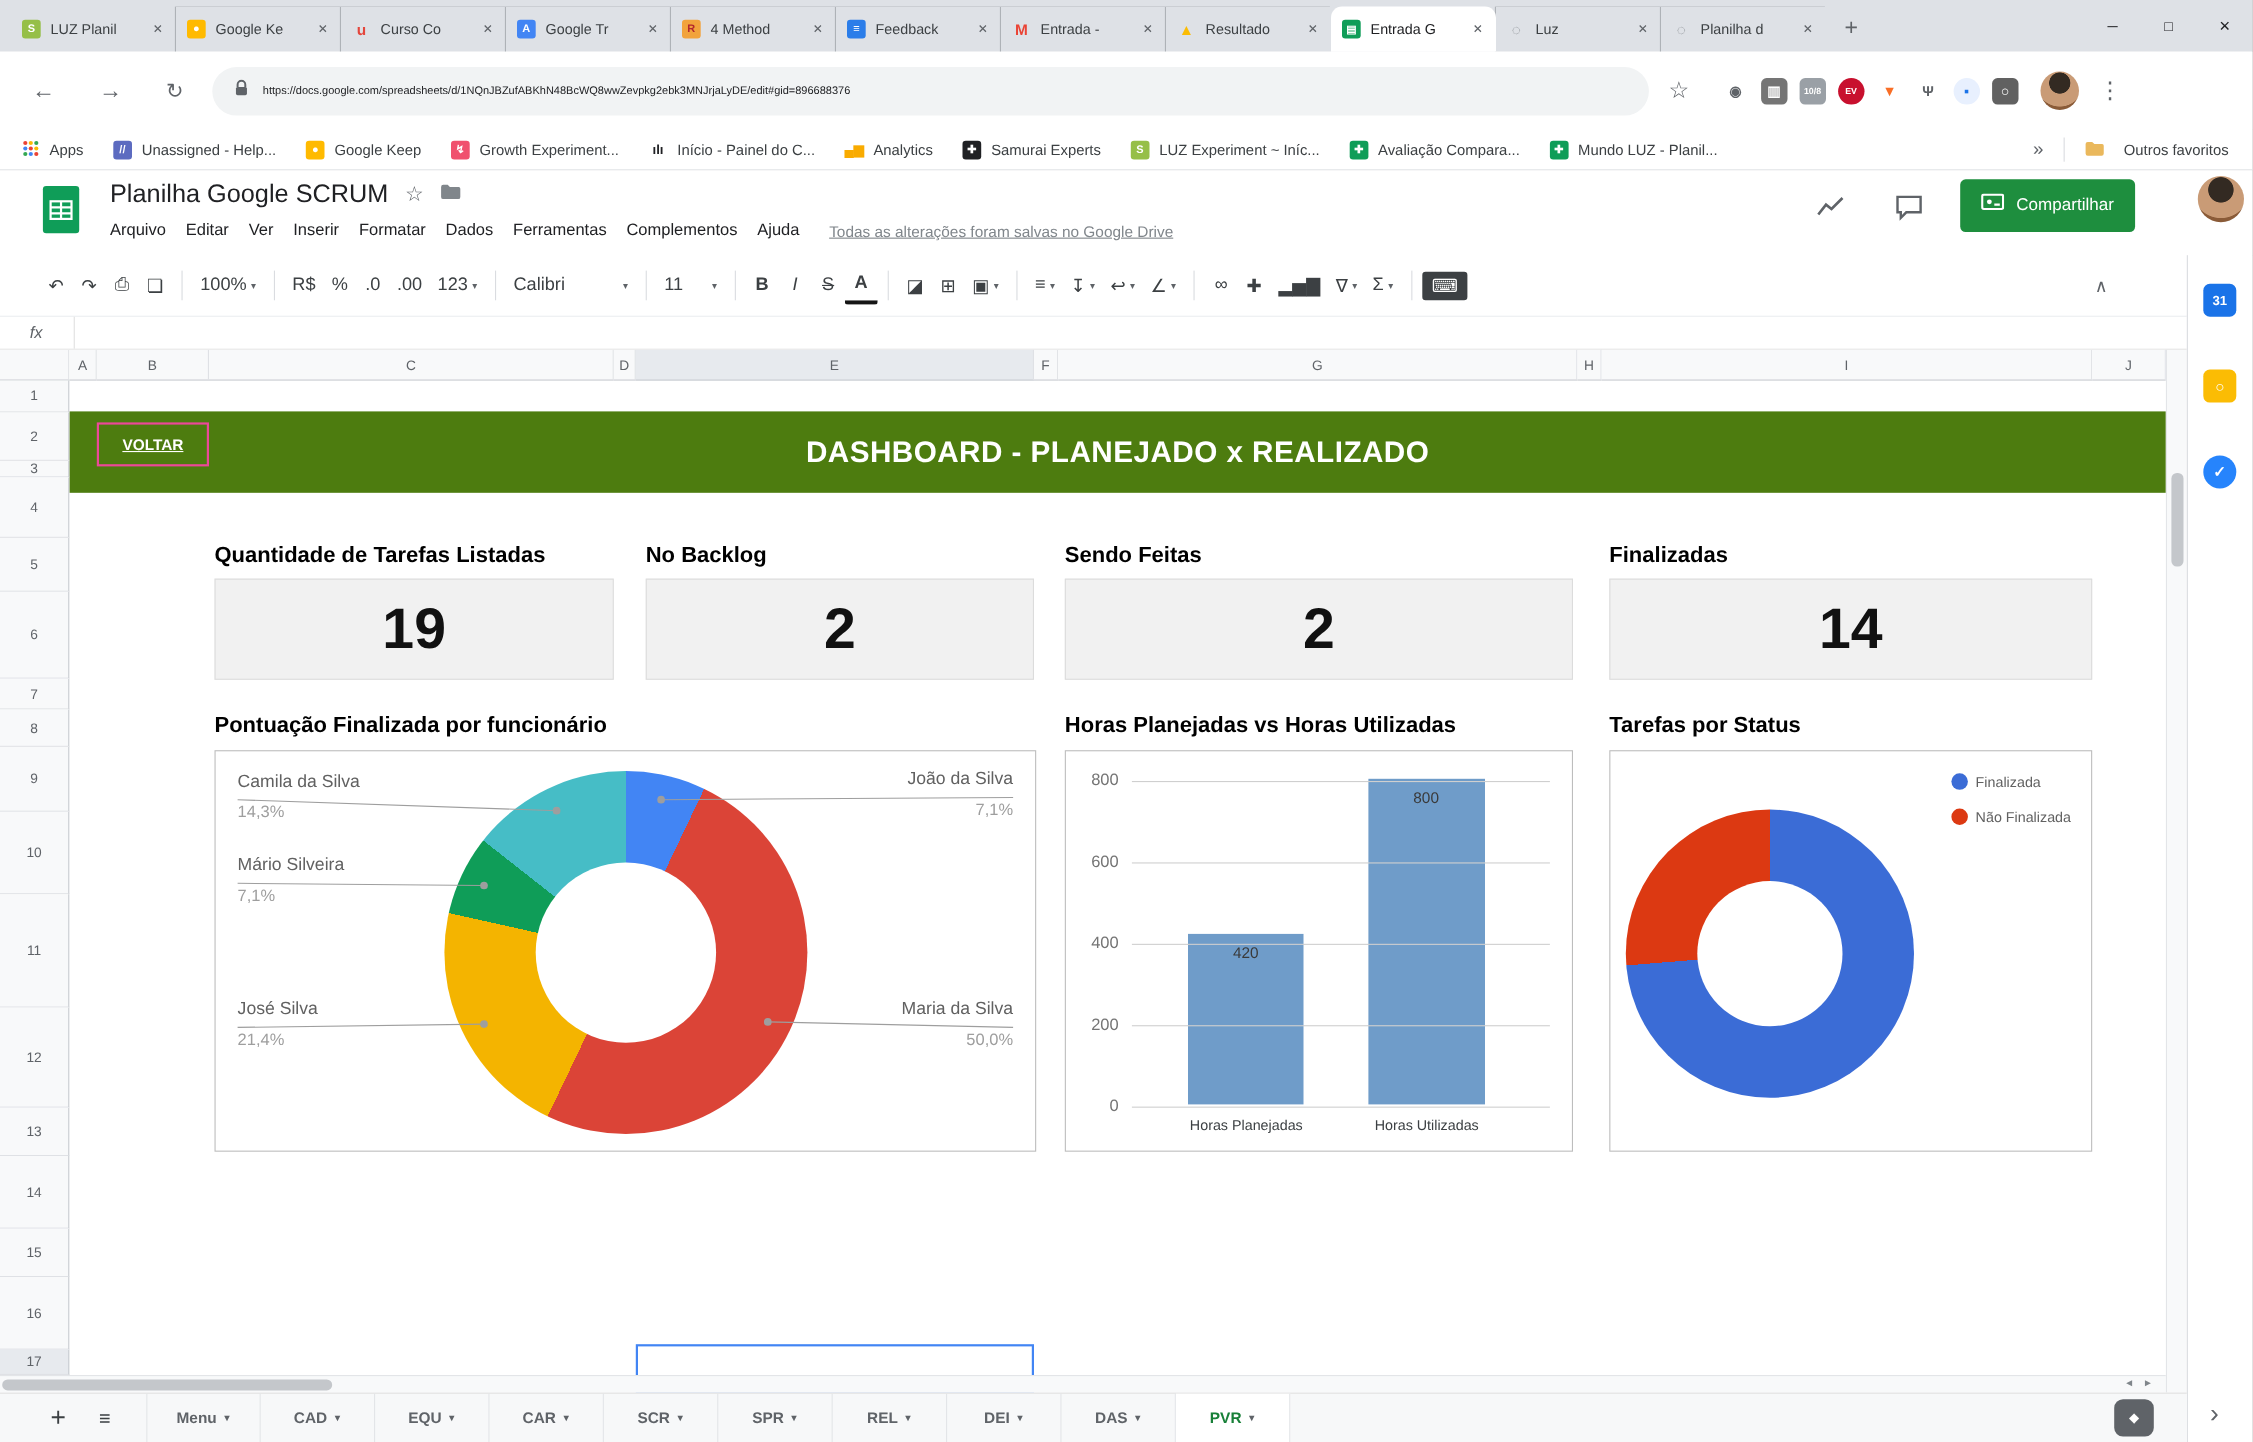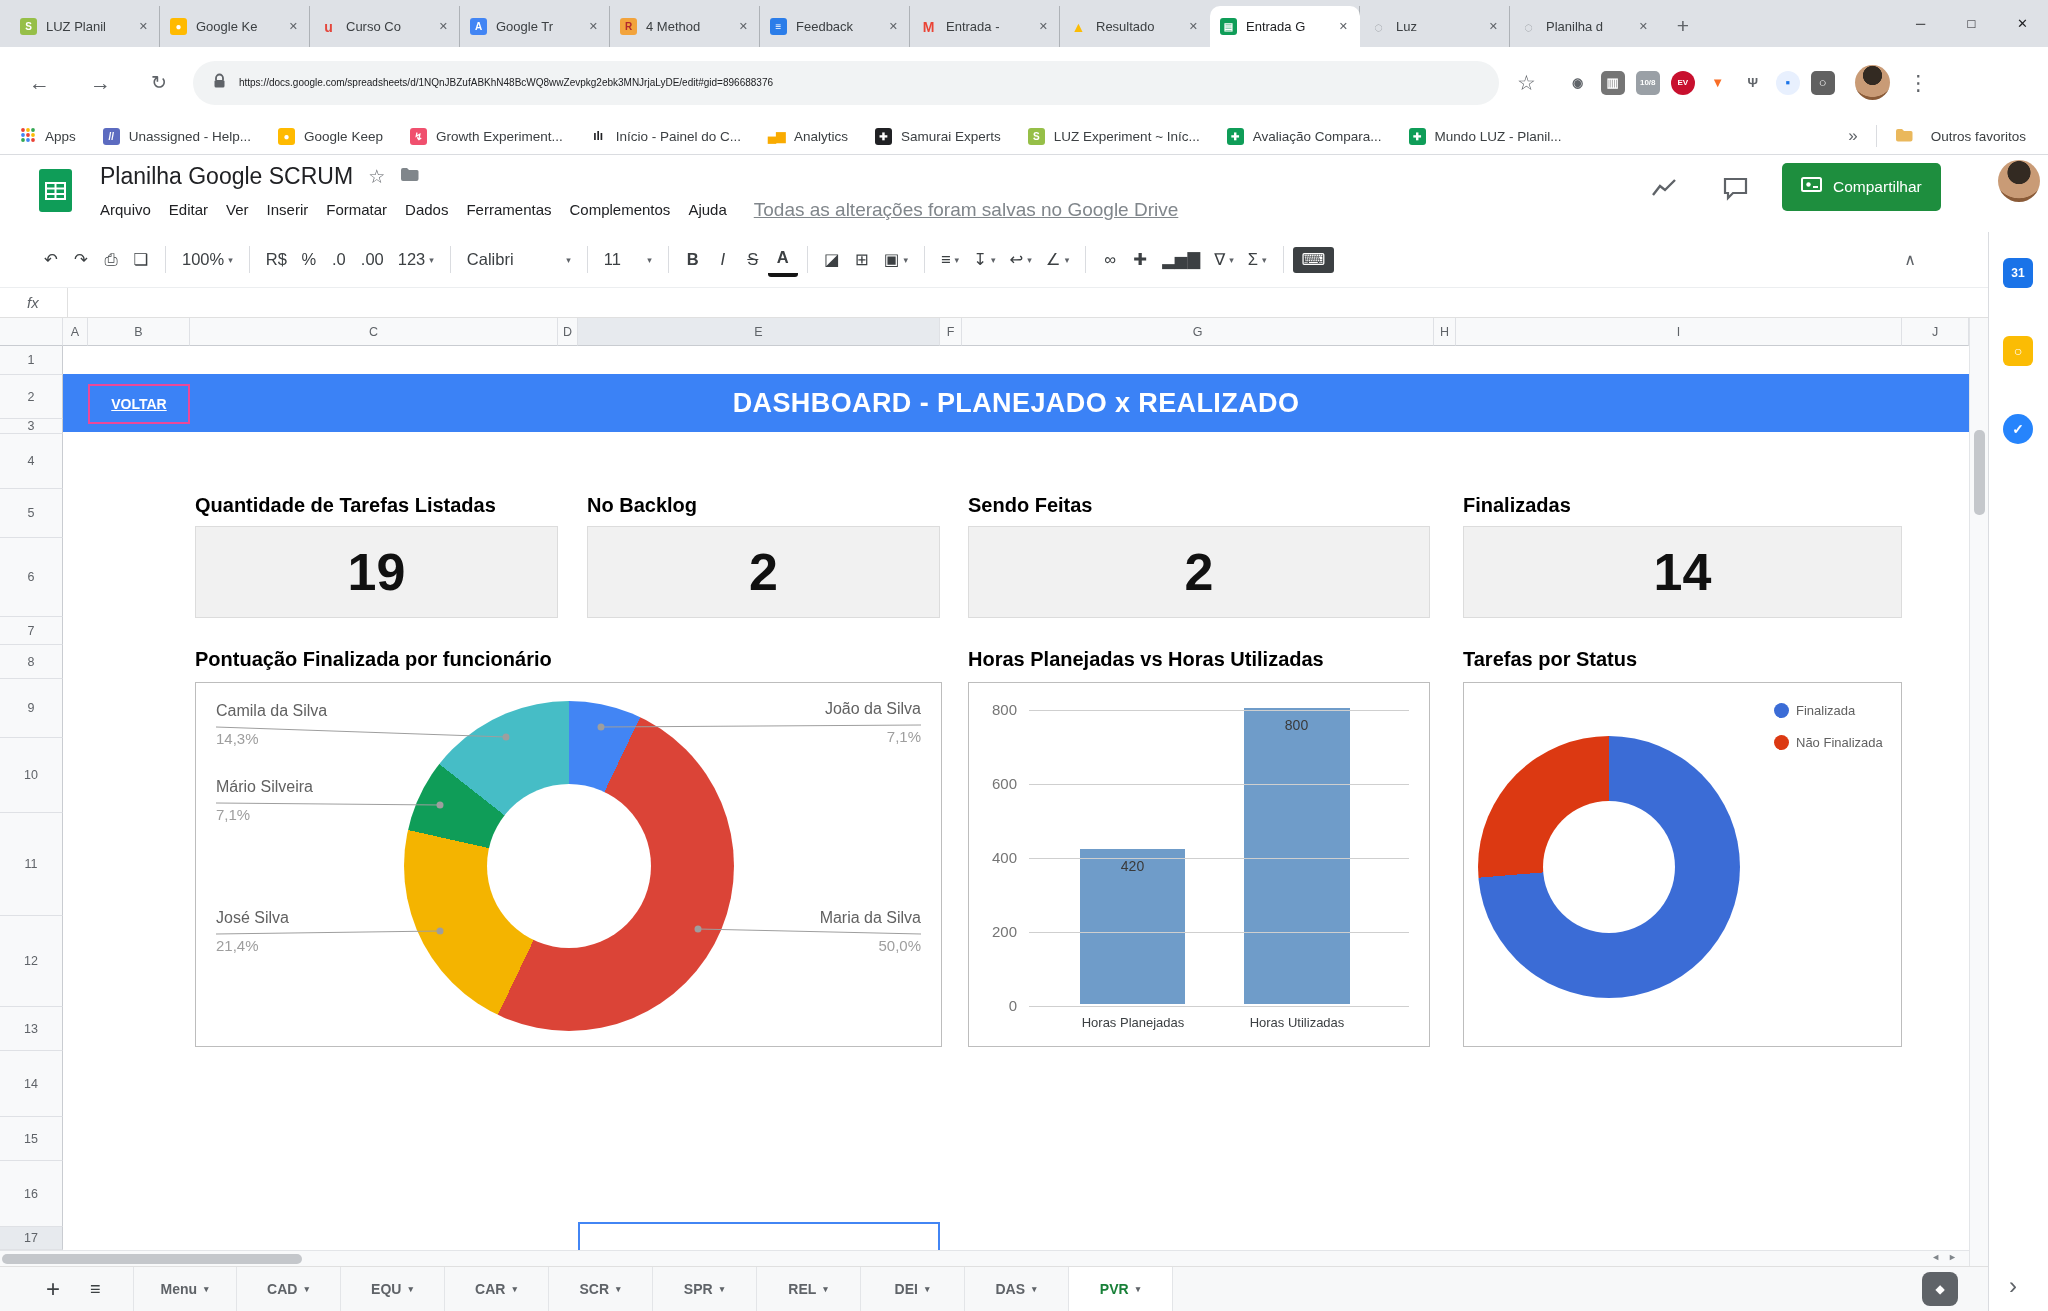--- a/index.html
+++ b/index.html
@@ -42,21 +42,21 @@
   .overflow{color:#5F6368;font-size:17px}
   .bdivider{width:1px;height:22px;background:#DADCE0}
 
   
   .sheetheader{position:absolute;top:155px;left:0;width:2048px;height:77px;background:#fff}
   .titlerow{position:absolute;left:100px;top:8px;display:flex;align-items:center;gap:15px}
   .dtitle{font-size:23px;color:#202124}
   .hstar{font-size:19px;color:#5F6368}
   .menubar{position:absolute;left:91px;top:42px;display:flex;align-items:center;font-size:15px;color:#202124}
   .mitem{padding:4px 9px;border-radius:3px}
-  .savestatus{margin-left:18px;color:#80868B;text-decoration:underline;font-size:19px}
+  .savestatus{margin-left:18px;color:#80868B;text-decoration:underline;font-size:14px}
   .hdricon{position:absolute;top:20px}
   .sharebtn{position:absolute;left:1782px;top:8px;height:48px;border-radius:5px;background:#1E8E3E;color:#fff;font-size:15.5px;display:flex;align-items:center;gap:11px;padding:0 19px}
   .havatar{position:absolute;left:1998px;top:5px;width:42px;height:42px;border-radius:50%;background:radial-gradient(circle at 50% 30%,#332a22 0 31%,#C99B76 33% 70%,#8A5B38 72%)}
 
   
   .toolbar{position:absolute;top:232px;left:0;width:1988px;height:55px;background:#fff;display:flex;align-items:center;color:#3C4043}
   .toolbar>:first-child{margin-left:36px}
   .titem{min-width:30px;padding:0 7px;font-size:16.5px;display:flex;align-items:center;justify-content:center;gap:4px;height:34px;border-radius:3px}
   .tsep{width:1px;height:27px;background:#DADCE0;margin:0 9px;flex:0 0 auto}
   .dd{font-size:9px;color:#5F6368}
@@ -73,21 +73,21 @@
   .fxdiv{width:1px;height:100%;background:#E0E0E0;margin-left:28px}
 
   
   .sheetarea{position:absolute;top:318px;left:0;width:1969px;height:948px;background:#fff;overflow:hidden}
   .colhdr{position:absolute;top:0;left:0;height:28px;display:flex}
   .chcell{height:28px;background:#F8F9FA;border-right:1px solid #DFE1E5;border-bottom:1px solid #C9CCD1;display:flex;align-items:center;justify-content:center;font-size:12.5px;color:#5F6368;overflow:hidden}
   .rowhdrs{position:absolute;top:28px;left:0;width:63px}
   .rhcell{width:63px;background:#F8F9FA;border-right:1px solid #C9CCD1;border-bottom:1px solid #DFE1E5;display:flex;align-items:center;justify-content:center;font-size:12.5px;color:#5F6368;overflow:hidden}
   .selhdr{background:#E7EAEE}
 
-  .band{position:absolute;left:63px;top:56px;width:1906px;height:58px;background:#3b82f6;display:flex;align-items:center;justify-content:center}
+  .band{position:absolute;left:63px;top:56px;width:1906px;height:74px;background:#4d7c0f;display:flex;align-items:center;justify-content:center}
   .bandtitle{color:#fff;font-weight:bold;font-size:27px;letter-spacing:.4px}
   .voltar{position:absolute;left:88px;top:66px;width:102px;height:40px;border:2px solid #ec4899;display:flex;align-items:center;justify-content:center}
   .voltar span{color:#fff;font-weight:bold;font-size:14px;text-decoration:underline}
 
   .kpilabel{position:absolute;top:176px;font-weight:bold;font-size:20px;color:#000}
   .kpicard{position:absolute;top:208px;height:92px;background:#F1F1F1;border:1px solid #DCDCDC;display:flex;align-items:center;justify-content:center;font-weight:bold;font-size:52px;color:#111}
   .charttitle{position:absolute;top:330px;font-weight:bold;font-size:20px;color:#000}
   .chartbox{position:absolute;top:364px;height:365px;background:#fff;border:1px solid #BDBDBD}
 
   .donut{position:absolute;border-radius:50%}

